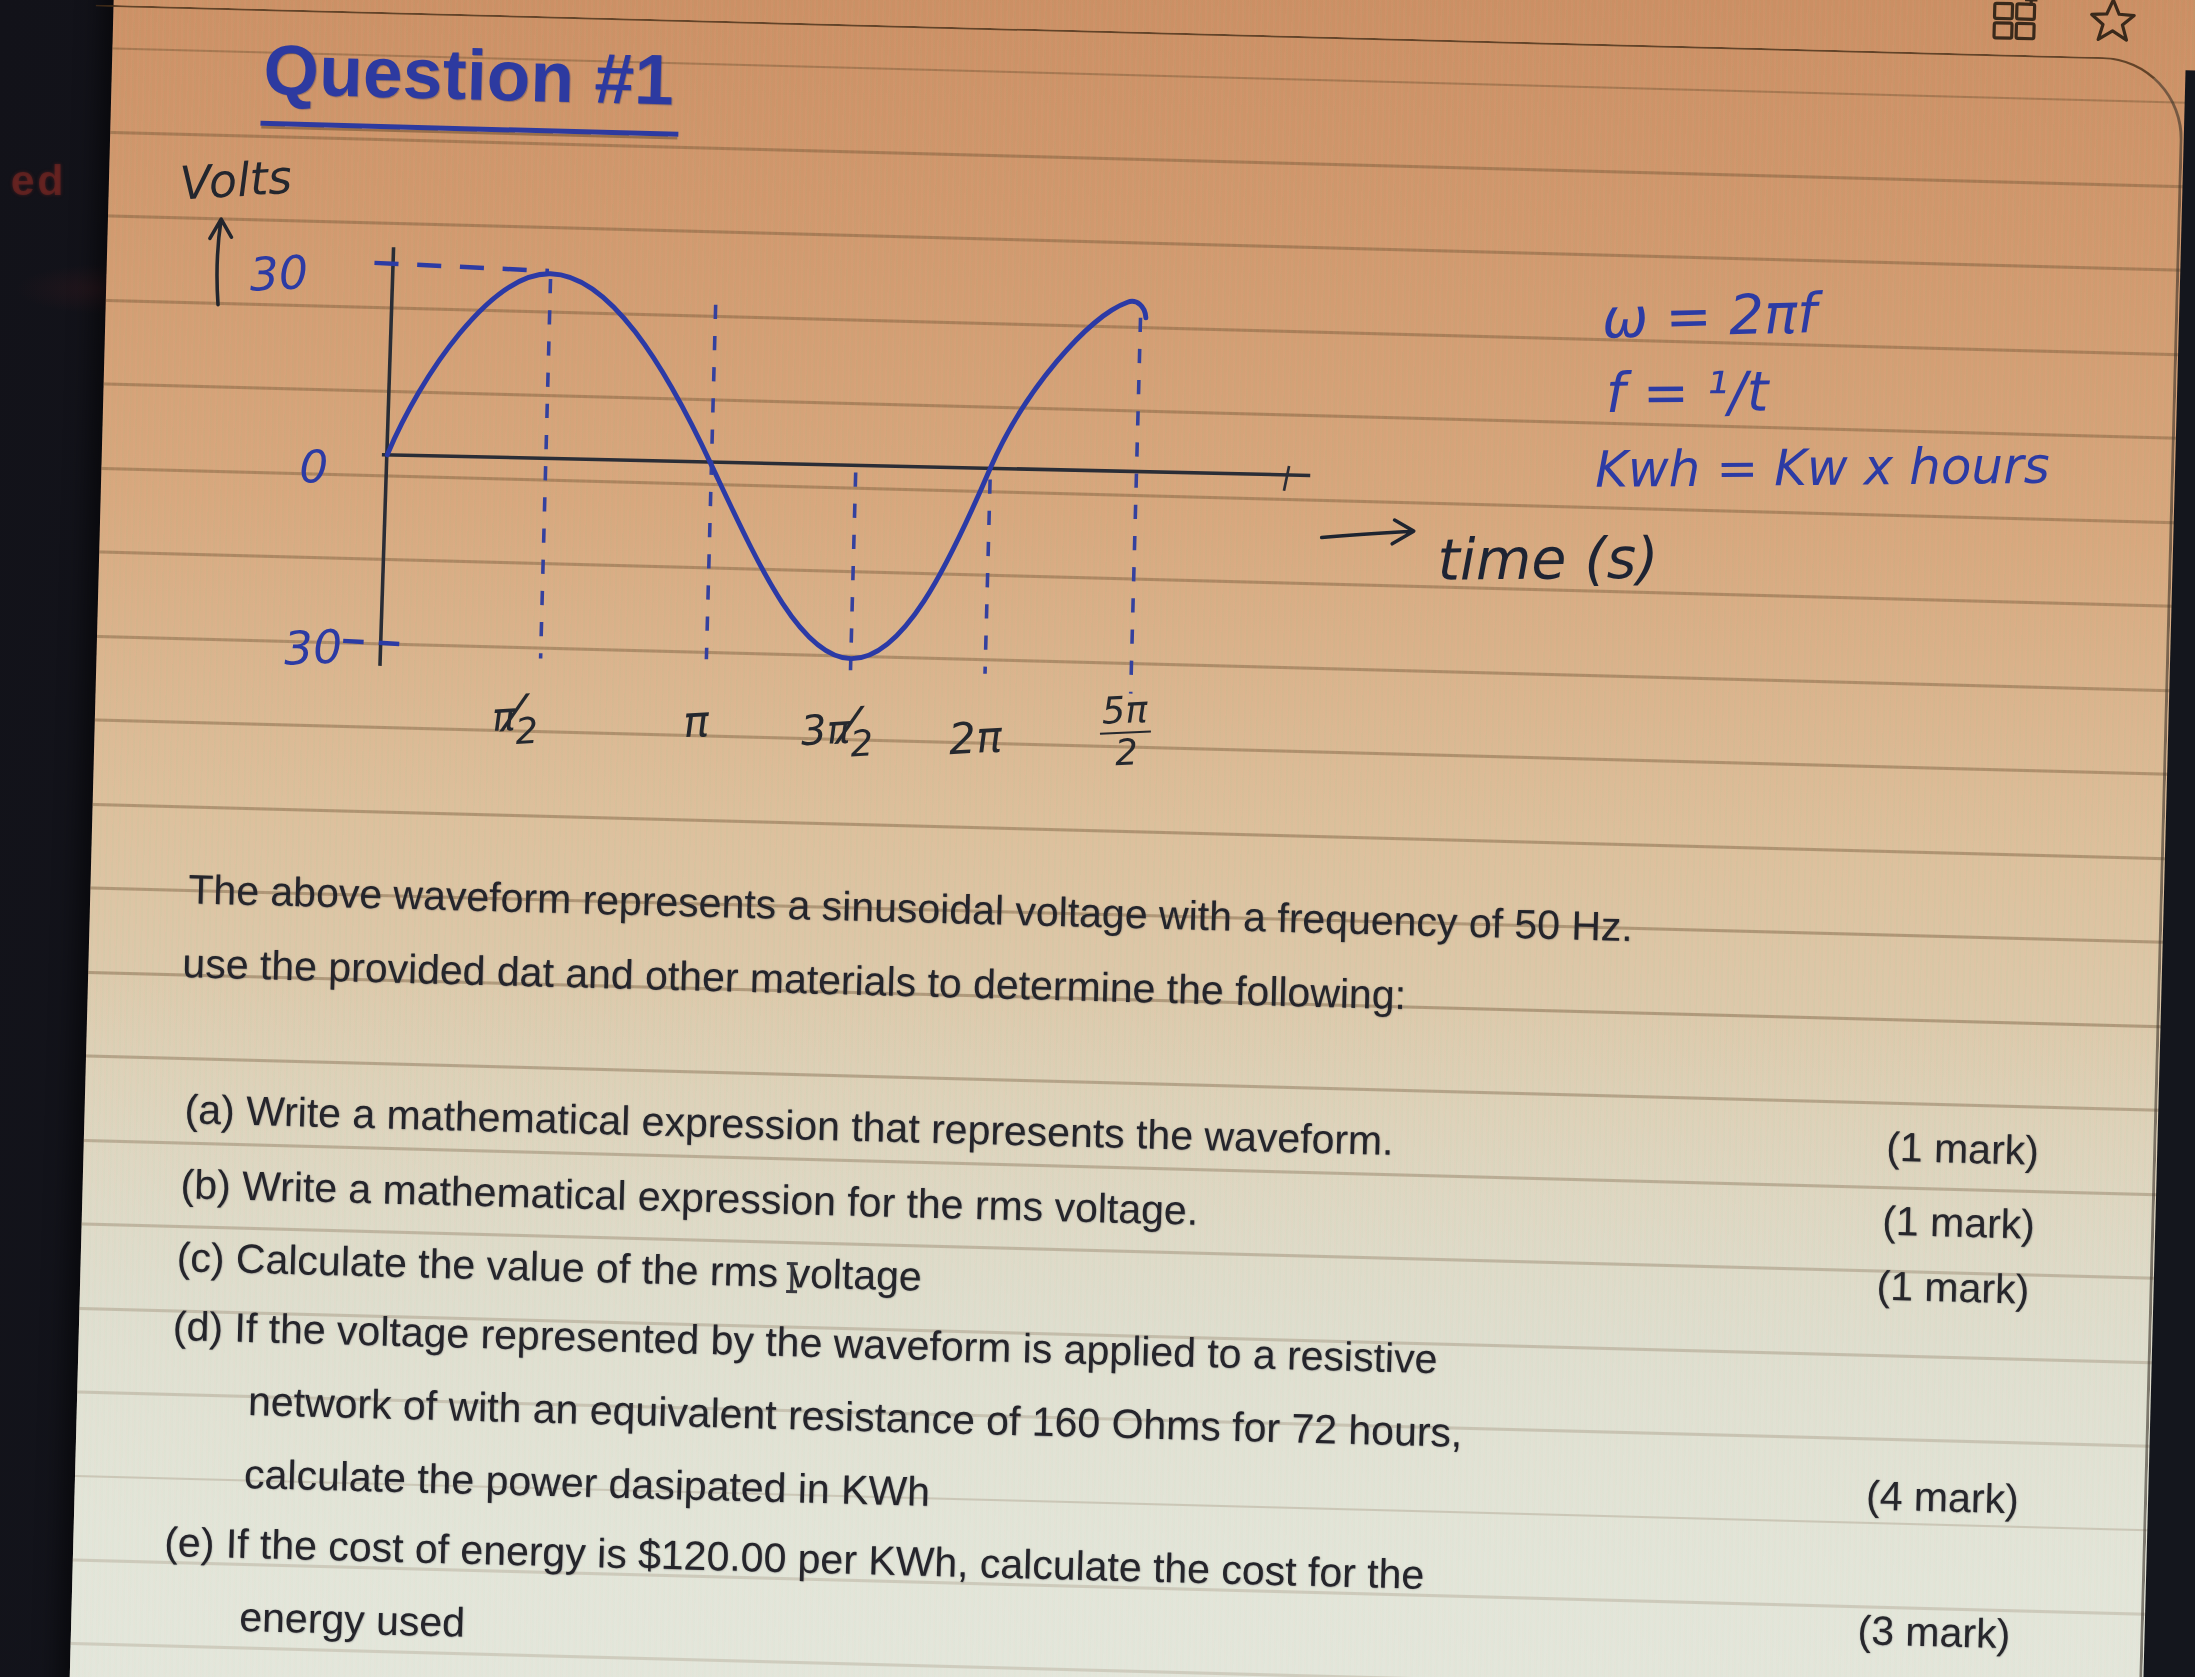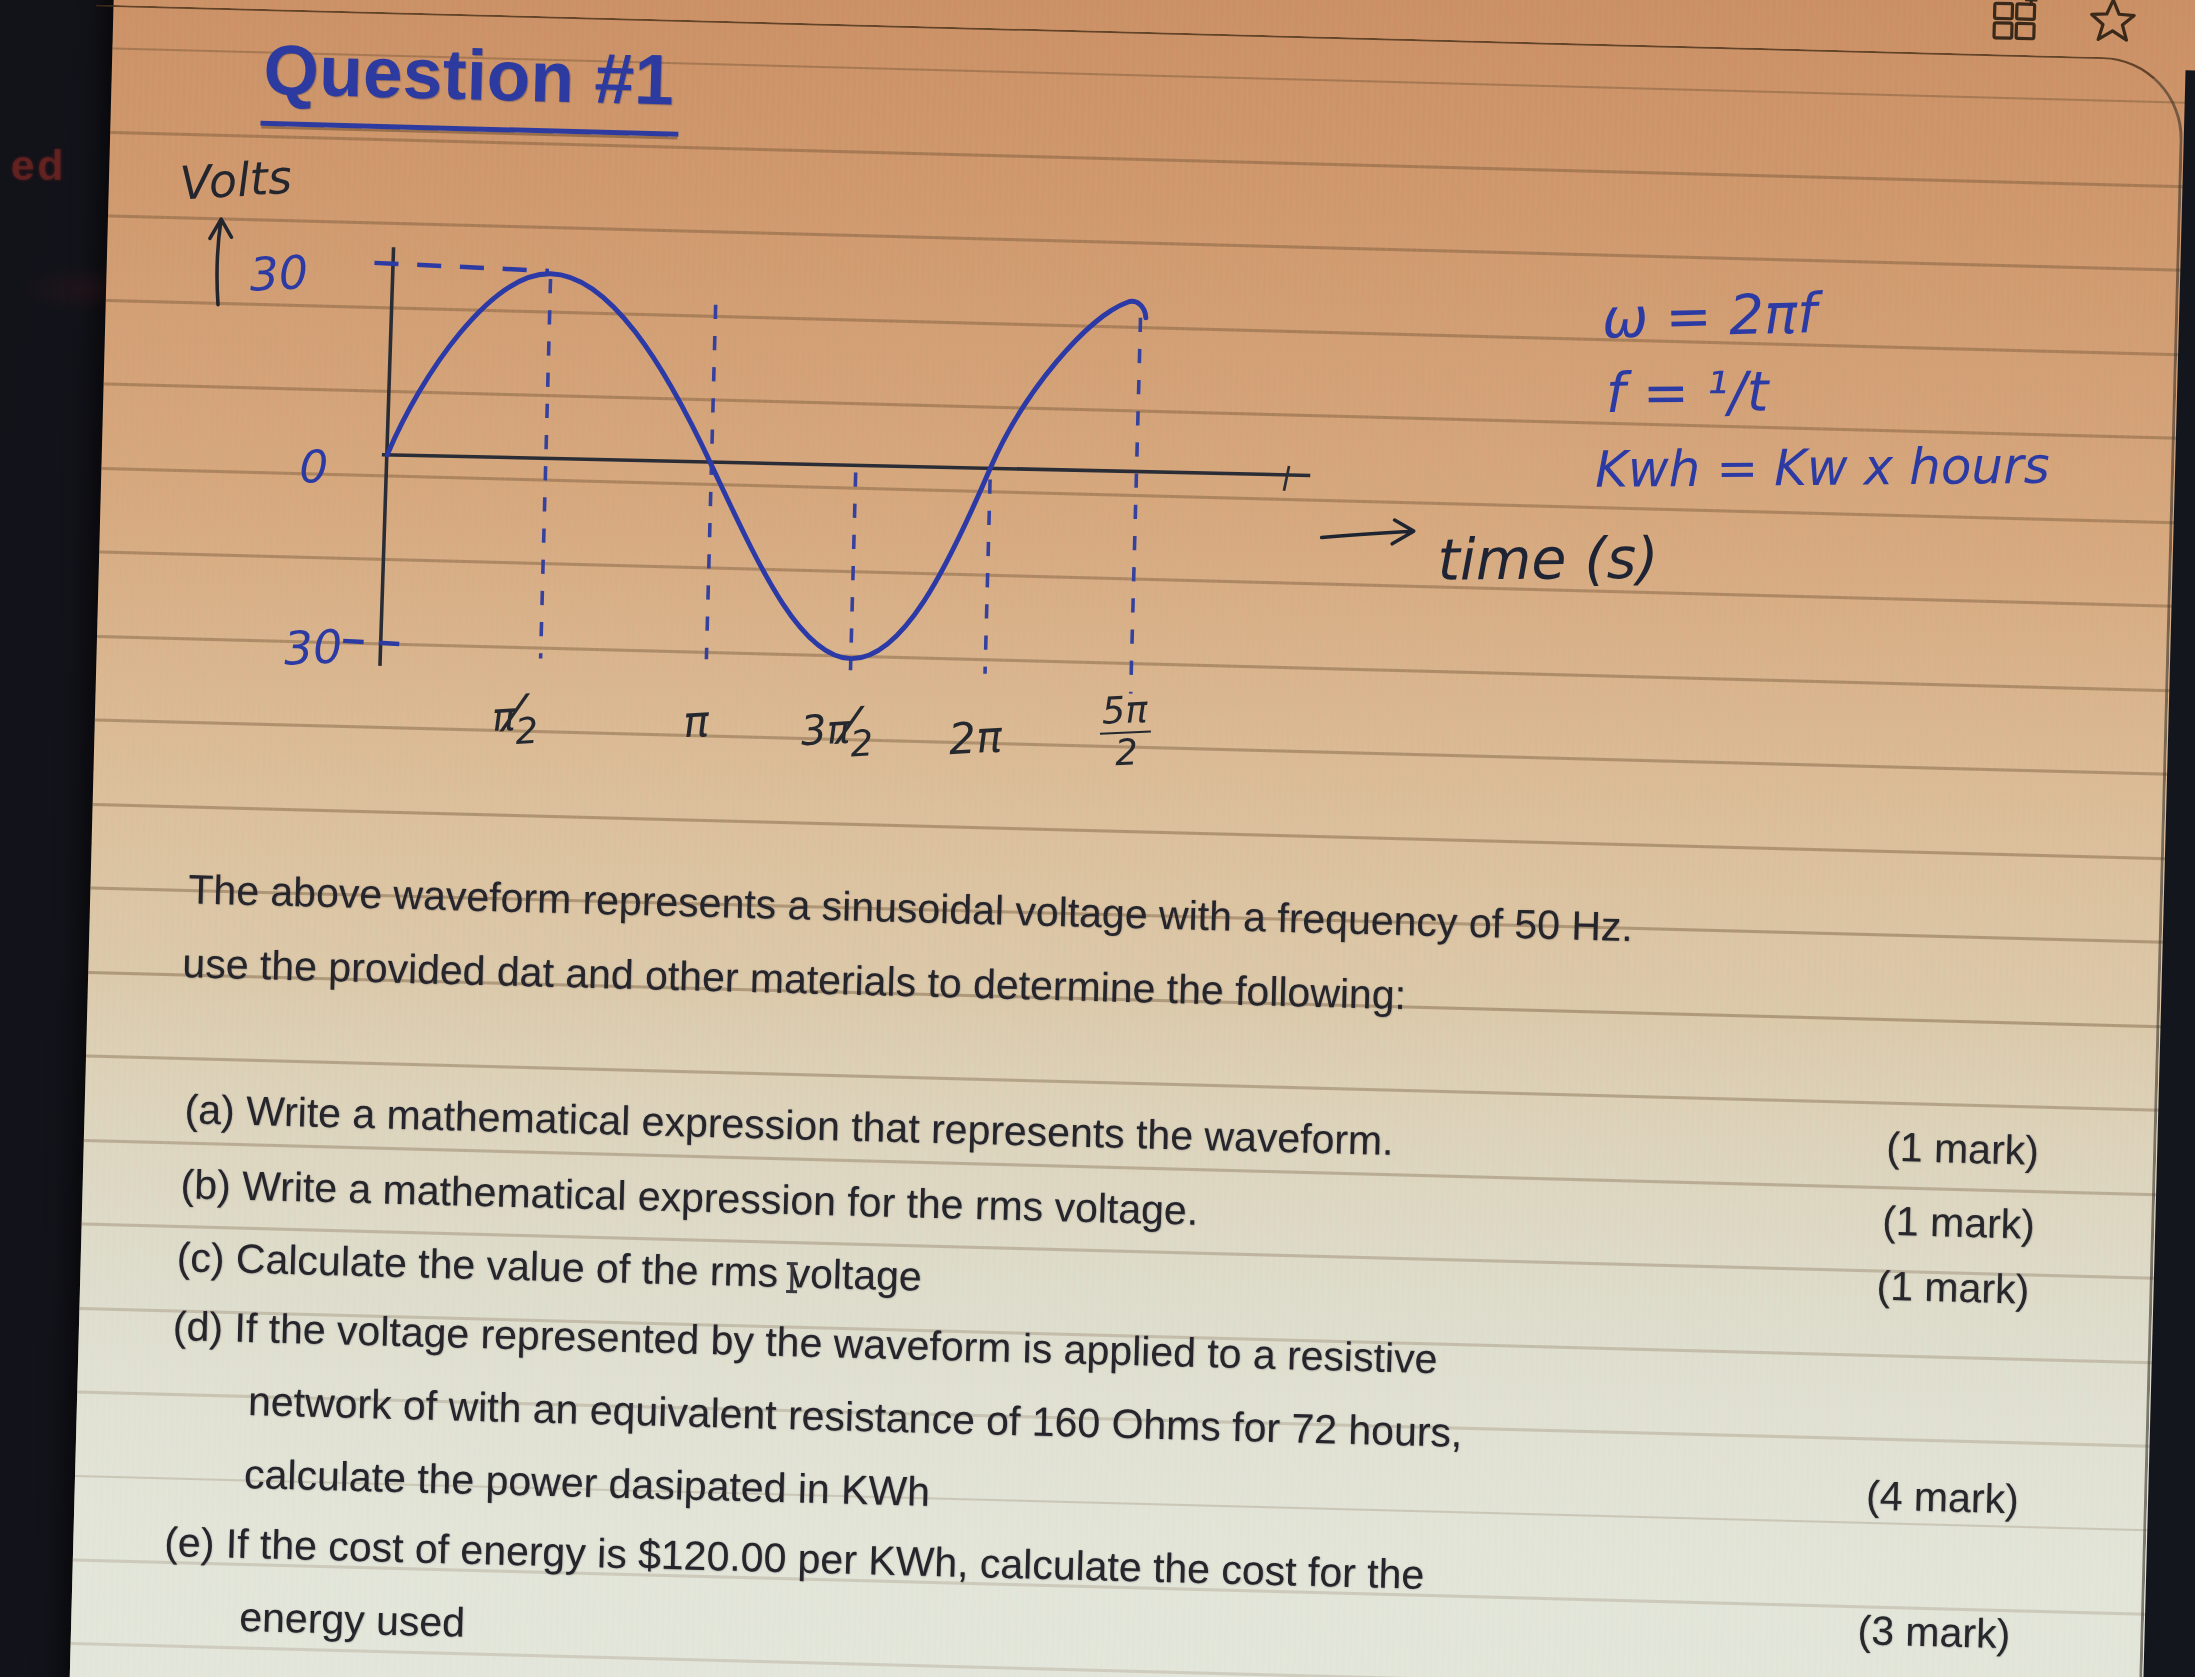--- a/index.html
+++ b/index.html
@@ -53,21 +53,21 @@
   .tick.stack{text-align:center;transform:rotate(-4deg);}
   .tick.stack .num{display:block;font-size:37px;border-bottom:2.7px solid #25282e;padding:0 2.7px 2.7px;line-height:1;}
   .tick.stack .den{display:block;font-size:36px;line-height:1;padding-top:1.8px;vertical-align:baseline;}
   .formula{font-size:55px;}
   
   #cursor{position:absolute;width:2.7px;height:27px;background:#3a3a40;}
   #cursor:before,#cursor:after{content:"";position:absolute;left:-4.5px;width:11.6px;height:2.7px;background:#3a3a40;}
   #cursor:before{top:-1.8px;} #cursor:after{bottom:-1.8px;}
   
   .ghost{position:absolute;font-size:43px;font-weight:bold;color:rgba(150,45,38,.42);
-         letter-spacing:2.7px;text-shadow:0 0 3.6px rgba(150,45,38,.4);}
+         letter-spacing:2.7px;text-shadow:0 0 3.6px rgba(150,45,38,.4);margin-top:15px;}
   .ghost-blob{position:absolute;width:178px;height:50px;border-radius:50%;
               background:radial-gradient(closest-side,rgba(130,40,40,.16),rgba(0,0,0,0));}
 </style>
 </head>
 <body>
 
 <div class="ghost" style="left:10.7px;top:141px">ed</div>
 <div class="ghost-blob" style="left:16px;top:264px"></div>
 
 <div id="photo">

